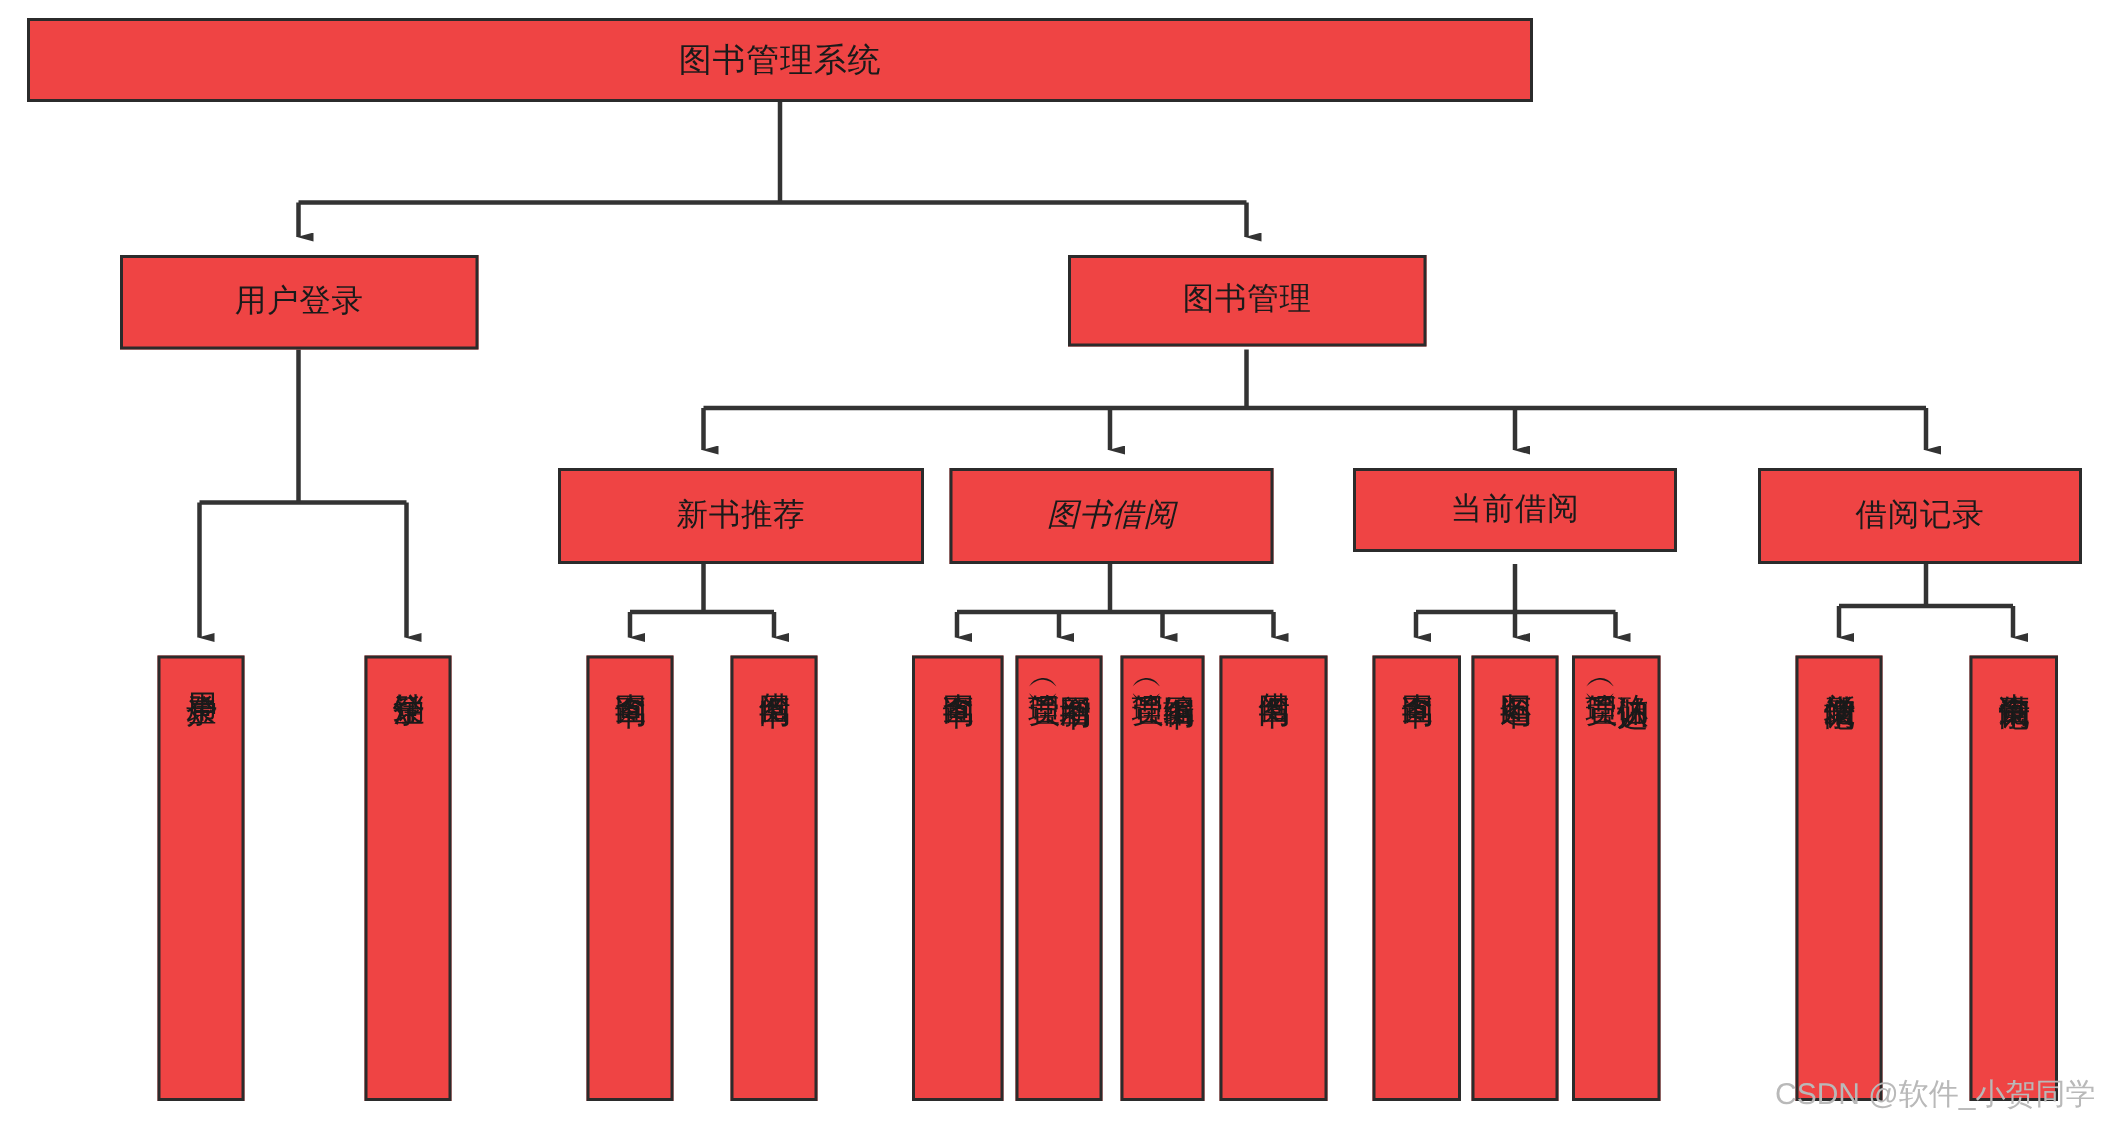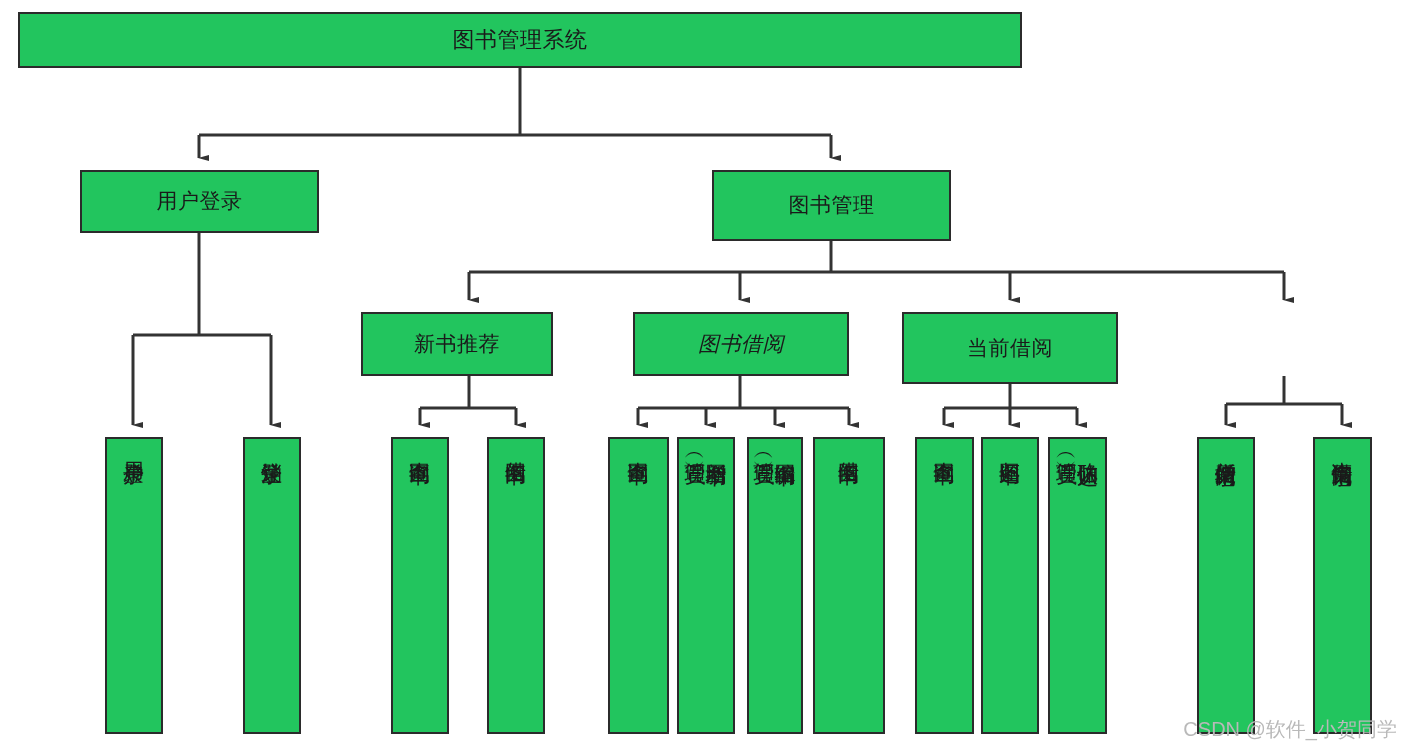--- a/index.html
+++ b/index.html
@@ -19,21 +19,21 @@
     position: absolute;
     left: 0;
     top: 0;
     width: 1405px;
     height: 747px;
     pointer-events: none;
   }
   .node {
     position: absolute;
     box-sizing: border-box;
-    background: #22c55e;
+    background: #ef4444;
     border: 2px solid #2b2b2b;
     display: flex;
     align-items: center;
     justify-content: center;
     color: #1a1a1a;
     z-index: 2;
   }
   .node .label {
     text-align: center;
     line-height: 1.06;
@@ -122,32 +122,35 @@
     </g>
   </svg>
 
   <div class="node horiz" id="root-node" style="left:18px; top:12px; width:1004px; height:56px;">
     <span class="label">图书管理系统</span>
   </div>
 
   <div class="node horiz" style="left:80px; top:170px; width:239px; height:63px;">
     <span class="label">用户登录</span>
   </div>
-  <div class="node horiz" style="left:712px; top:170px; width:239px; height:71px;">
+  <div class="node horiz" style="left:712px; top:170px; width:239px; height:61px;">
     <span class="label">图书管理</span>
   </div>
 
-  <div class="node horiz" style="left:361px; top:312px; width:192px; height:64px;">
+  <div class="node horiz" style="left:372px; top:312px; width:244px; height:64px;">
     <span class="label">新书推荐</span>
   </div>
   <div class="node horiz" style="left:633px; top:312px; width:216px; height:64px;font-style:italic;">
     <span class="label">图书借阅</span>
   </div>
-  <div class="node horiz" style="left:902px; top:312px; width:216px; height:72px;">
+  <div class="node horiz" style="left:902px; top:312px; width:216px; height:56px;">
     <span class="label">当前借阅</span>
+  </div>
+  <div class="node horiz" style="left:1172px; top:312px; width:216px; height:64px;">
+    <span class="label">借阅记录</span>
   </div>
 
   <div class="node vert" style="left:105px; top:437px; width:58px; height:297px;">
     <span class="label">用户登录</span>
   </div>
   <div class="node vert" style="left:243px; top:437px; width:58px; height:297px;">
     <span class="label">注销登录</span>
   </div>
 
   <div class="node vert" style="left:391px; top:437px; width:58px; height:297px;">

